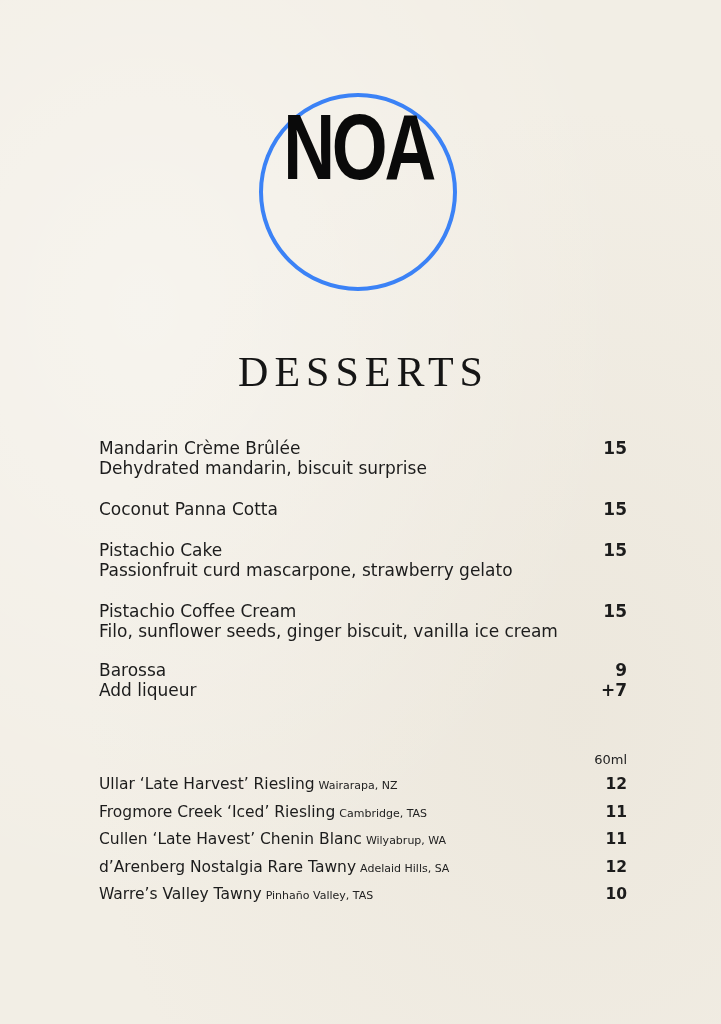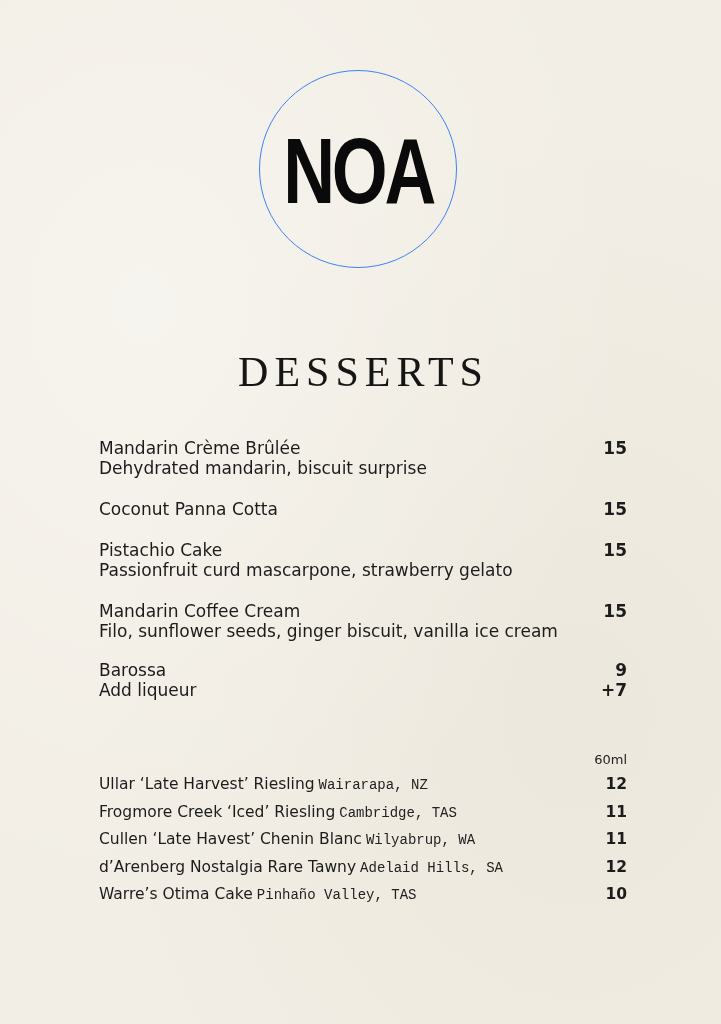--- a/index.html
+++ b/index.html
@@ -14,28 +14,27 @@
         radial-gradient(ellipse at 20% 30%, rgba(255,255,255,0.35), rgba(255,255,255,0) 60%),
         radial-gradient(ellipse at 80% 70%, rgba(220,212,196,0.25), rgba(220,212,196,0) 60%);
       position: relative;
       overflow: hidden;
       color: #1a1a1a;
       font-family: "DejaVu Sans", sans-serif;
     }
     .logo {
       position: absolute;
       left: 259px;
-      top: 70px;
+      top: 93px;
       width: 198px;
       height: 198px;
-      border: 1px solid #3b82f6;
+      border: 4px solid #3b82f6;
       border-radius: 50%;
       box-sizing: border-box;
       display: flex;
-      align-items: center;
       justify-content: center;
     }
     .logo-text {
       font-family: "Liberation Sans", sans-serif;
       font-weight: 700;
       font-size: 92px;
       letter-spacing: -4px;
       color: #0a0a0a;
       transform: scaleX(0.78);
       line-height: 1;
@@ -97,24 +96,23 @@
       display: flex;
       justify-content: space-between;
       align-items: baseline;
       height: 27.6px;
       line-height: 20px;
       font-size: 15.5px;
       white-space: nowrap;
       color: #1c1c1c;
     }
     .region {
-      font-size: 14px;
+      font-size: 11px;
       margin-left: 4px;
       color: #222;
-      font-family: Liberation Mono, monospace;
     }
   </style>
 </head>
 <body>
 
 <div class="logo">
   <span class="logo-text">NOA</span>
 </div>
 
 <div class="title">DESSERTS</div>
@@ -139,21 +137,21 @@
     <div class="item-row">
       <span>Pistachio Cake</span>
       <span class="price">15</span>
     </div>
     <div class="item-row">
       <span>Passionfruit curd mascarpone, strawberry gelato</span>
     </div>
   </div>
   <div class="item dessert">
     <div class="item-row">
-      <span>Mandarin Coffee Cream</span>
+      <span>Pistachio Coffee Cream</span>
       <span class="price">15</span>
     </div>
     <div class="item-row">
       <span>Filo, sunflower seeds, ginger biscuit, vanilla ice cream</span>
     </div>
   </div>
   <div class="item" style="margin-top:-2px;">
     <div class="item-row">
       <span>Barossa</span>
       <span class="price">9</span>
@@ -177,16 +175,16 @@
   </div>
   <div class="wine-row">
     <span><span>Cullen ‘Late Havest’ Chenin Blanc</span><span class="region">Wilyabrup, WA</span></span>
     <span class="price">11</span>
   </div>
   <div class="wine-row">
     <span><span>d’Arenberg Nostalgia Rare Tawny</span><span class="region">Adelaid Hills, SA</span></span>
     <span class="price">12</span>
   </div>
   <div class="wine-row">
-    <span><span>Warre’s Otima Cake</span><span class="region">Pinhaño Valley, TAS</span></span>
+    <span><span>Warre’s Valley Tawny</span><span class="region">Pinhaño Valley, TAS</span></span>
     <span class="price">10</span>
   </div>
 </div>
 
 </body></html>

